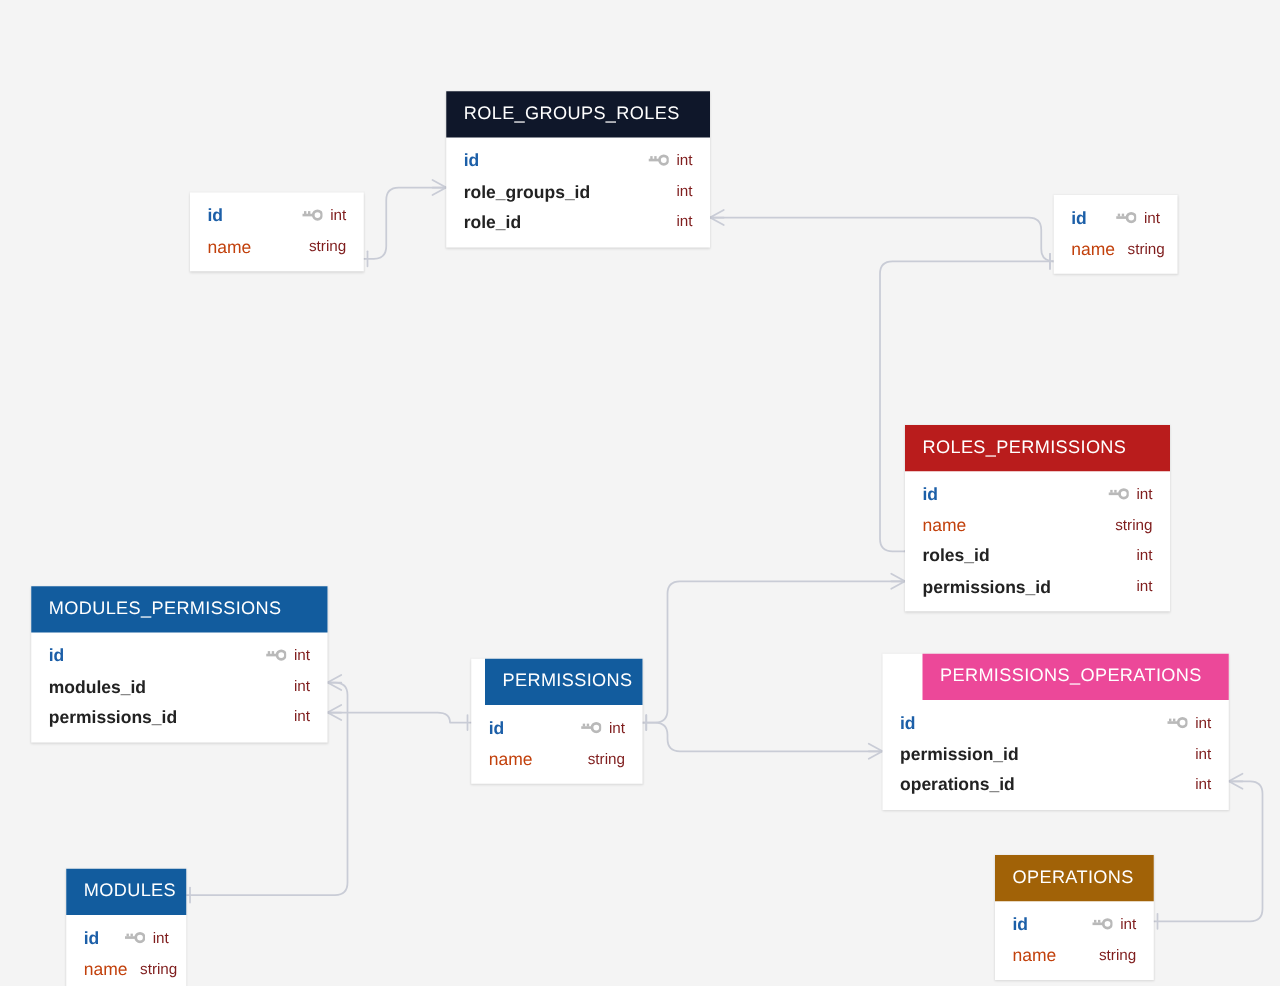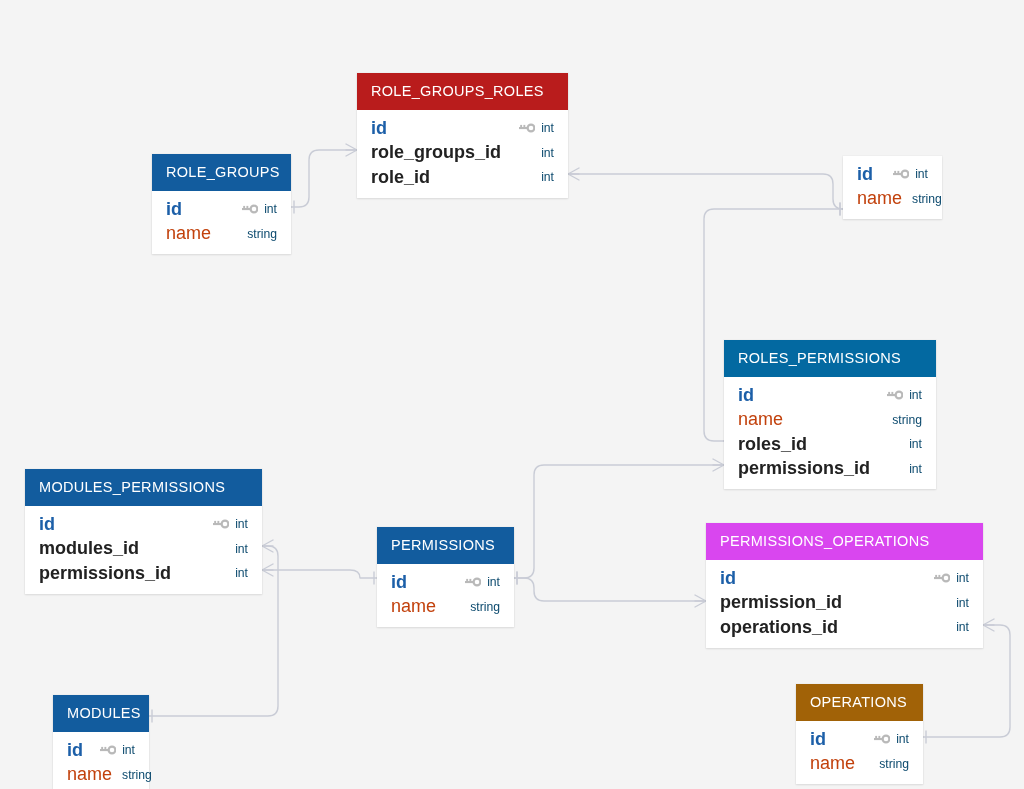--- a/index.html
+++ b/index.html
@@ -59,38 +59,38 @@
     padding: 6px 0 8px 0;
   }
   .field-row {
     display: flex;
     align-items: center;
     height: 24.5px;
     padding: 0 14px;
     white-space: nowrap;
   }
   .field-name {
-    font-size: 18px;
+    font-size: 14px;
     color: #222222;
     font-weight: bold;
   }
   .field-name.pk {
     color: #1c5fa8;
   }
   .field-name.plain {
     font-weight: normal;
     color: #c2410c;
   }
   .field-spacer {
     flex: 1 1 auto;
     min-width: 10px;
   }
   .field-type {
     font-size: 12.2px;
-    color: #0c4a6e;
+    color: #7f1d1d;
     font-weight: normal;
     text-align: right;
   }
   .key-icon {
     display: inline-block;
     width: 17px;
     height: 10px;
     margin-right: 6px;
     vertical-align: middle;
     flex: 0 0 auto;
@@ -170,21 +170,21 @@
         <g>
           <path d="M 983 625 L 994 619 M 983 625 L 994 625 M 983 625 L 994 631" class="conn-marker"></path>
         </g>
         <g>
           <path d="M 926 731 L 926 743" class="conn-marker"></path>
         </g>
       </g>
     </svg>
   <div id="tables-layer">
       <div class="table-box" style="left: 357px; top: 73px; width: 211px;">
-        <div class="table-header" style="background: #b91c1c;">ROLE_GROUPS_ROLES</div>
+        <div class="table-header" style="background: #0f172a;">ROLE_GROUPS_ROLES</div>
         <div class="table-body">
           <div class="field-row">
             <span class="field-name pk">id</span>
             <span class="field-spacer"></span>
             <span class="key-icon">
               <svg viewBox="0 0 17 10" width="17" height="10" aria-hidden="true">
                 <circle cx="13" cy="5" r="3.4" fill="none" stroke="#b9b9b9" stroke-width="2.2"></circle>
                 <rect x="1" y="4.0" width="9" height="2.1" fill="#b9b9b9"></rect>
                 <rect x="2.2" y="1.9" width="1.9" height="2.3" fill="#b9b9b9"></rect>
                 <rect x="5.4" y="1.9" width="1.9" height="2.3" fill="#b9b9b9"></rect>
@@ -198,21 +198,20 @@
             <span class="field-type">int</span>
           </div>
           <div class="field-row">
             <span class="field-name">role_id</span>
             <span class="field-spacer"></span>
             <span class="field-type">int</span>
           </div>
         </div>
       </div>
       <div class="table-box" style="left: 152px; top: 154px; width: 139px;">
-        <div class="table-header" style="background: rgb(18, 92, 158);">ROLE_GROUPS</div>
         <div class="table-body">
           <div class="field-row">
             <span class="field-name pk">id</span>
             <span class="field-spacer"></span>
             <span class="key-icon">
               <svg viewBox="0 0 17 10" width="17" height="10" aria-hidden="true">
                 <circle cx="13" cy="5" r="3.4" fill="none" stroke="#b9b9b9" stroke-width="2.2"></circle>
                 <rect x="1" y="4.0" width="9" height="2.1" fill="#b9b9b9"></rect>
                 <rect x="2.2" y="1.9" width="1.9" height="2.3" fill="#b9b9b9"></rect>
                 <rect x="5.4" y="1.9" width="1.9" height="2.3" fill="#b9b9b9"></rect>
@@ -243,21 +242,21 @@
             <span class="field-type">int</span>
           </div>
           <div class="field-row">
             <span class="field-name plain">name</span>
             <span class="field-spacer"></span>
             <span class="field-type">string</span>
           </div>
         </div>
       </div>
       <div class="table-box" style="left: 724px; top: 340px; width: 212px;">
-        <div class="table-header" style="background: #0369a1;">ROLES_PERMISSIONS</div>
+        <div class="table-header" style="background: #b91c1c;">ROLES_PERMISSIONS</div>
         <div class="table-body">
           <div class="field-row">
             <span class="field-name pk">id</span>
             <span class="field-spacer"></span>
             <span class="key-icon">
               <svg viewBox="0 0 17 10" width="17" height="10" aria-hidden="true">
                 <circle cx="13" cy="5" r="3.4" fill="none" stroke="#b9b9b9" stroke-width="2.2"></circle>
                 <rect x="1" y="4.0" width="9" height="2.1" fill="#b9b9b9"></rect>
                 <rect x="2.2" y="1.9" width="1.9" height="2.3" fill="#b9b9b9"></rect>
                 <rect x="5.4" y="1.9" width="1.9" height="2.3" fill="#b9b9b9"></rect>
@@ -304,21 +303,21 @@
             <span class="field-type">int</span>
           </div>
           <div class="field-row">
             <span class="field-name">permissions_id</span>
             <span class="field-spacer"></span>
             <span class="field-type">int</span>
           </div>
         </div>
       </div>
       <div class="table-box" style="left: 377px; top: 527px; width: 137px;">
-        <div class="table-header" style="background: rgb(18, 92, 158);">PERMISSIONS</div>
+        <div class="table-header" style="background: rgb(18, 92, 158); margin-left: 11px;">PERMISSIONS</div>
         <div class="table-body">
           <div class="field-row">
             <span class="field-name pk">id</span>
             <span class="field-spacer"></span>
             <span class="key-icon">
               <svg viewBox="0 0 17 10" width="17" height="10" aria-hidden="true">
                 <circle cx="13" cy="5" r="3.4" fill="none" stroke="#b9b9b9" stroke-width="2.2"></circle>
                 <rect x="1" y="4.0" width="9" height="2.1" fill="#b9b9b9"></rect>
                 <rect x="2.2" y="1.9" width="1.9" height="2.3" fill="#b9b9b9"></rect>
                 <rect x="5.4" y="1.9" width="1.9" height="2.3" fill="#b9b9b9"></rect>
@@ -327,21 +326,21 @@
             <span class="field-type">int</span>
           </div>
           <div class="field-row">
             <span class="field-name plain">name</span>
             <span class="field-spacer"></span>
             <span class="field-type">string</span>
           </div>
         </div>
       </div>
       <div class="table-box" style="left: 706px; top: 523px; width: 277px;">
-        <div class="table-header" style="background: #d946ef;">PERMISSIONS_OPERATIONS</div>
+        <div class="table-header" style="background: #ec4899; margin-left: 32px;">PERMISSIONS_OPERATIONS</div>
         <div class="table-body">
           <div class="field-row">
             <span class="field-name pk">id</span>
             <span class="field-spacer"></span>
             <span class="key-icon">
               <svg viewBox="0 0 17 10" width="17" height="10" aria-hidden="true">
                 <circle cx="13" cy="5" r="3.4" fill="none" stroke="#b9b9b9" stroke-width="2.2"></circle>
                 <rect x="1" y="4.0" width="9" height="2.1" fill="#b9b9b9"></rect>
                 <rect x="2.2" y="1.9" width="1.9" height="2.3" fill="#b9b9b9"></rect>
                 <rect x="5.4" y="1.9" width="1.9" height="2.3" fill="#b9b9b9"></rect>

